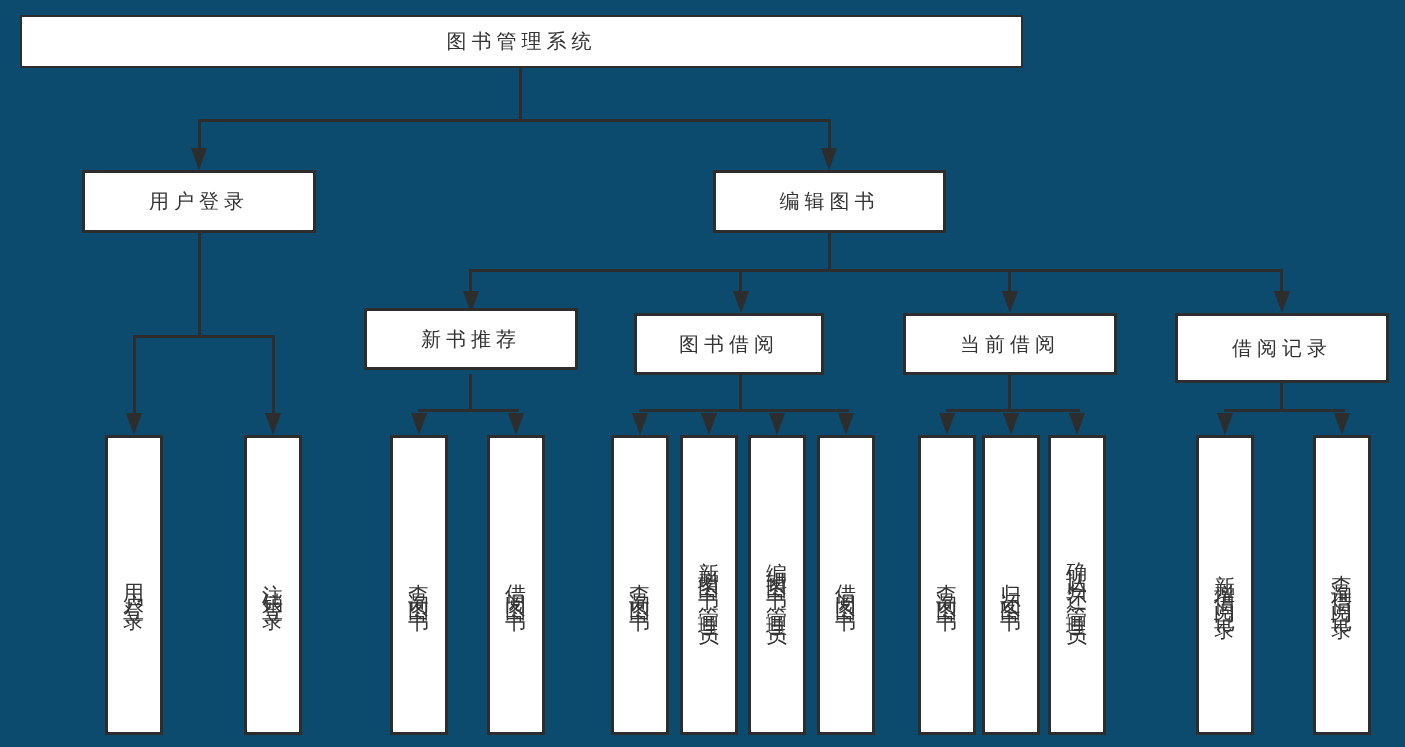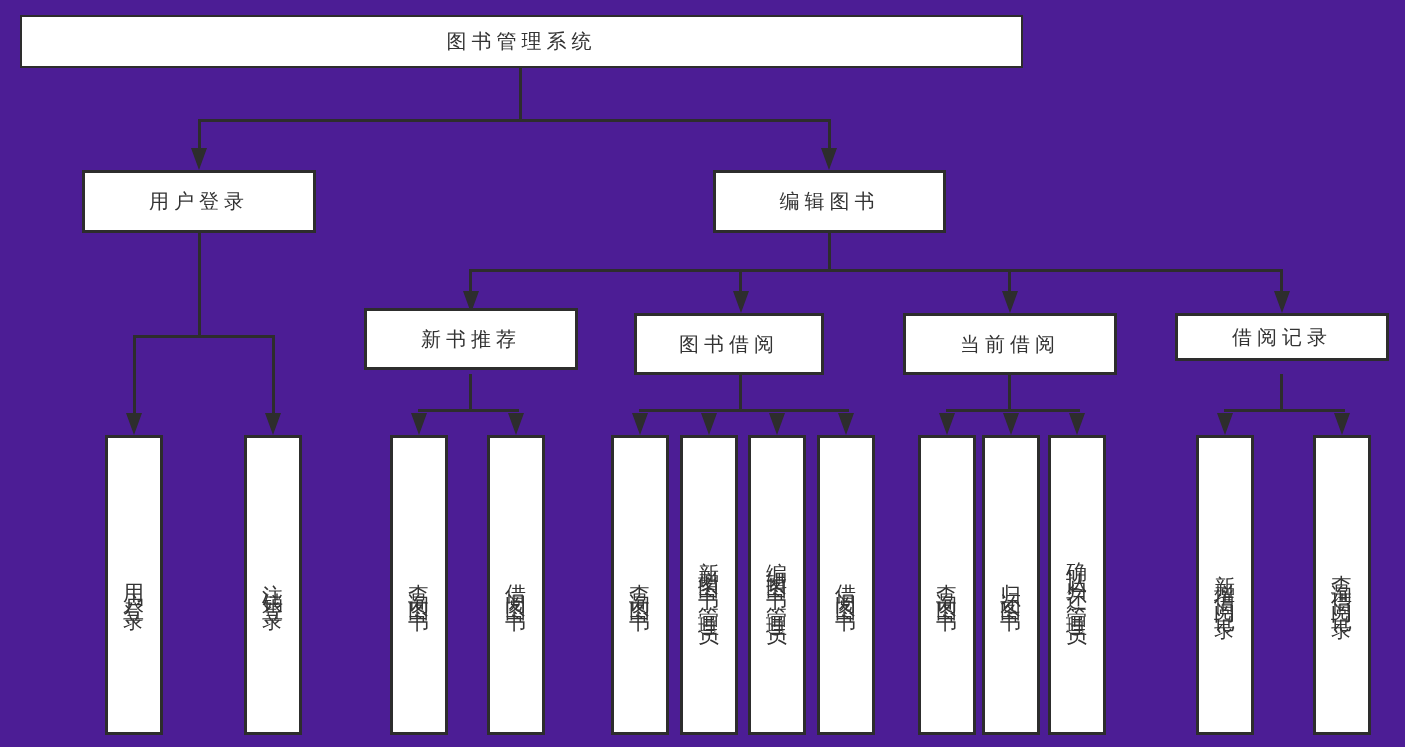--- a/index.html
+++ b/index.html
@@ -1,17 +1,17 @@
 <!DOCTYPE html>
 <html><head>
 <meta charset="utf-8">
 <style>
   html,body{margin:0;padding:0;background:#ffffff;}
   .canvas{
-    position:relative;width:1405px;height:747px;background:#4c1d95;
+    position:relative;width:1405px;height:747px;background:#0c4a6e;
     font-family:"Liberation Sans","DejaVu Sans",sans-serif;overflow:hidden;
   }
   
   .vl{position:absolute;width:3px;background:#2d2d2d;}
   .hl{position:absolute;height:3px;background:#2d2d2d;}
   
   .ah{position:absolute;width:0;height:0;
       border-left:8px solid transparent;border-right:8px solid transparent;
       border-top:22px solid #2d2d2d;}
   
@@ -78,21 +78,21 @@
   <div class="ah" style="left:1334px;top:413px"></div>
 
   <div class="box hbox root" style="left:20px;top:15px;width:1003px;height:53px">图书管理系统</div>
 
   <div class="box hbox" style="left:82px;top:170px;width:234px;height:63px">用户登录</div>
   <div class="box hbox" style="left:713px;top:170px;width:233px;height:63px">编辑图书</div>
 
   <div class="box hbox" style="left:364px;top:308px;width:214px;height:62px">新书推荐</div>
   <div class="box hbox" style="left:634px;top:313px;width:190px;height:62px">图书借阅</div>
   <div class="box hbox" style="left:903px;top:313px;width:214px;height:62px">当前借阅</div>
-  <div class="box hbox" style="left:1175px;top:313px;width:214px;height:48px">借阅记录</div>
+  <div class="box hbox" style="left:1175px;top:313px;width:214px;height:70px">借阅记录</div>
 
   <div class="box vbox" style="left:105px;top:435px;width:58px;height:300px">用户登录</div>
   <div class="box vbox" style="left:244px;top:435px;width:58px;height:300px">注销登录</div>
 
   <div class="box vbox" style="left:390px;top:435px;width:58px;height:300px">查询图书</div>
   <div class="box vbox" style="left:487px;top:435px;width:58px;height:300px">借阅图书</div>
 
   <div class="box vbox" style="left:611px;top:435px;width:58px;height:300px">查询图书</div>
   <div class="box vbox" style="left:680px;top:435px;width:58px;height:300px">新增图书（管理员）</div>
   <div class="box vbox" style="left:748px;top:435px;width:58px;height:300px">编辑图书（管理员）</div>

